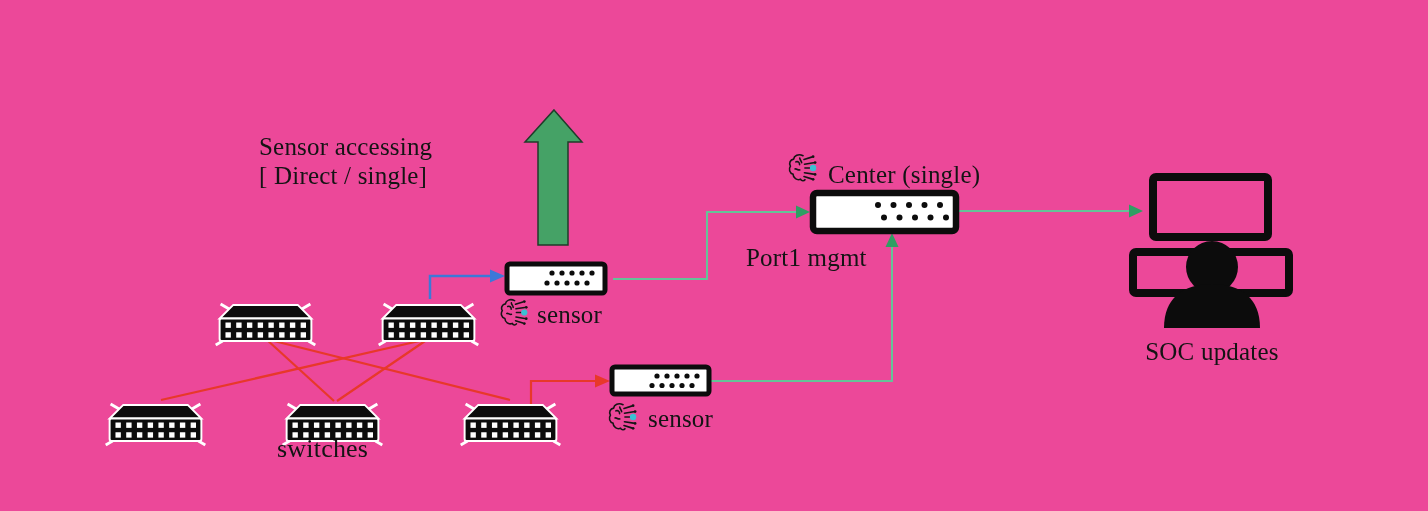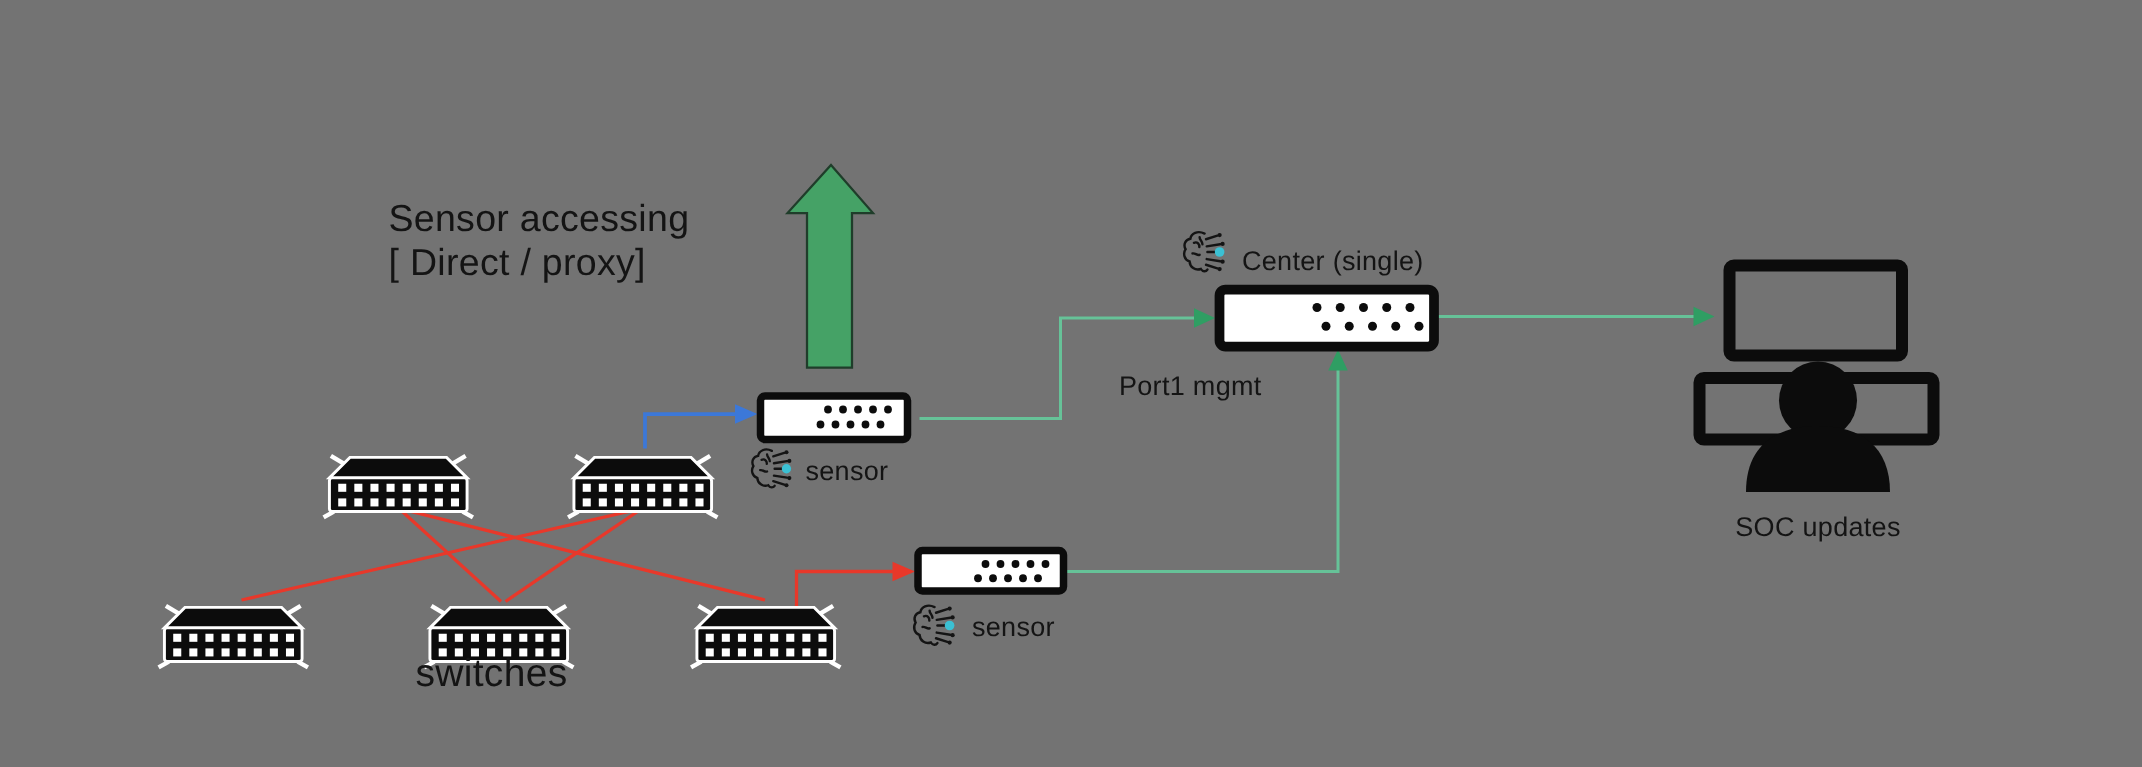--- a/index.html
+++ b/index.html
@@ -7,32 +7,32 @@
   #canvas{
     position:relative;
     width:1428px;height:511px;
     background:#eff0f0;
     overflow:hidden;
   }
   #diagram-svg{position:absolute;left:0;top:0;}
   .lbl{
     position:absolute;
     color:#141414;
-    font-size:18px;
+    font-size:25px;
     line-height:29px;
     white-space:nowrap;
     letter-spacing:0.2px;
   }
   .annotation{font-size:25px;line-height:29px;}
   .soc-lbl{width:190px;text-align:center;}
 </style>
 </head>
 <body>
 
-<div id="canvas" style="background: #737373;">
+<div id="canvas" style="background: #ec4899; font-family: Liberation Serif, serif;">
 
   <svg id="diagram-svg" width="1428" height="511" viewBox="0 0 1428 511">
 
     <defs>
 
       <symbol id="sym-switch" viewBox="0 0 96 42" overflow="visible">
         <line x1="12" y1="8" x2="2" y2="2" stroke="#ffffff" stroke-width="3"></line>
         <line x1="84" y1="8" x2="94" y2="2" stroke="#ffffff" stroke-width="3"></line>
         <line x1="4" y1="40" x2="-3" y2="44" stroke="#ffffff" stroke-width="3"></line>
         <line x1="92" y1="40" x2="99" y2="44" stroke="#ffffff" stroke-width="3"></line>
@@ -166,21 +166,21 @@
     <g>
       <rect x="1153" y="177" width="115" height="60" rx="3" fill="none" stroke="#0c0c0c" stroke-width="8"></rect>
       <rect x="1133" y="252" width="156" height="41" rx="3" fill="none" stroke="#0c0c0c" stroke-width="8"></rect>
       <circle cx="1212" cy="267" r="26" fill="#0c0c0c"></circle>
       <path d="M1164 328 C1164 298 1183 284 1212 284 C1241 284 1260 298 1260 328 Z" fill="#0c0c0c"></path>
     </g>
   </svg>
 
   <div class="lbl annotation" style="left:259px;top:132px;">
     <div>Sensor accessing</div>
-    <div>[ Direct / proxy]</div>
+    <div>[ Direct / single]</div>
   </div>
 
   <div class="lbl" style="left:537px;top:300px;">sensor</div>
   <div class="lbl" style="left:648px;top:404px;">sensor</div>
   <div class="lbl" style="left:828px;top:160px;">Center (single)</div>
   <div class="lbl" style="left:746px;top:243px;text-align:center;">Port1 mgmt</div>
   <div class="lbl soc-lbl" style="left:1117px;top:337px;">SOC updates</div>
   <div class="lbl" style="left:277px;top:434px;font-size:26px;">switches</div>
 
 </div>

